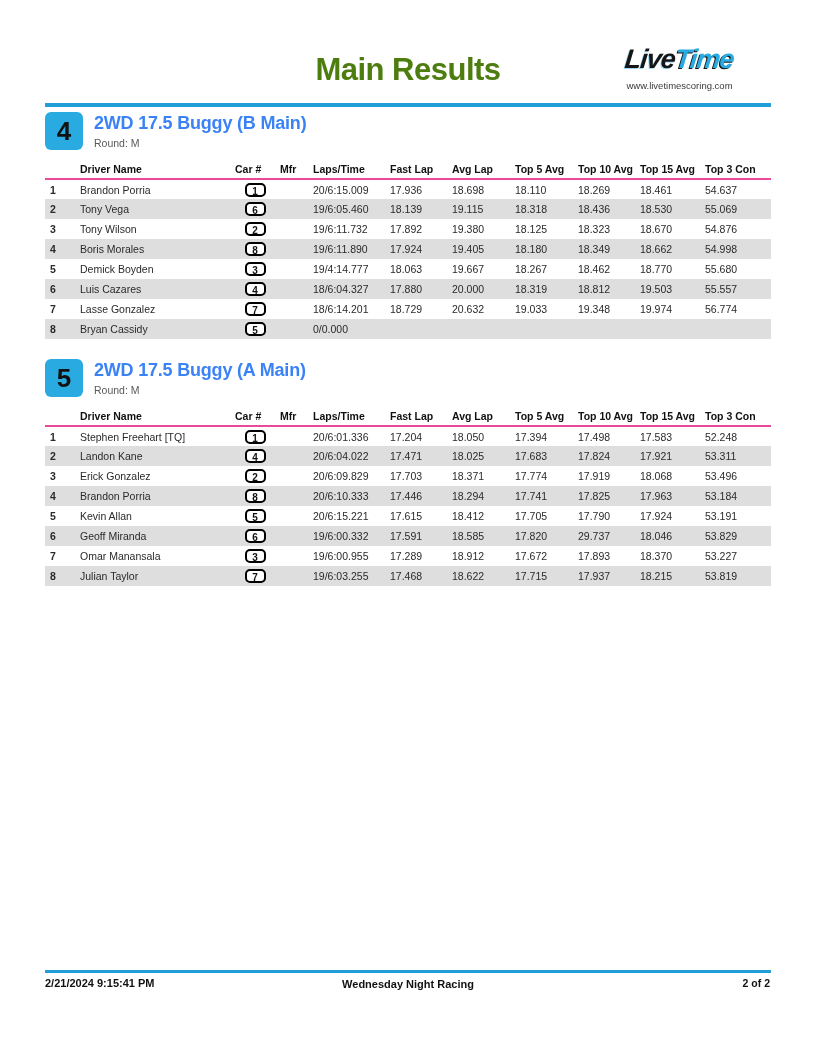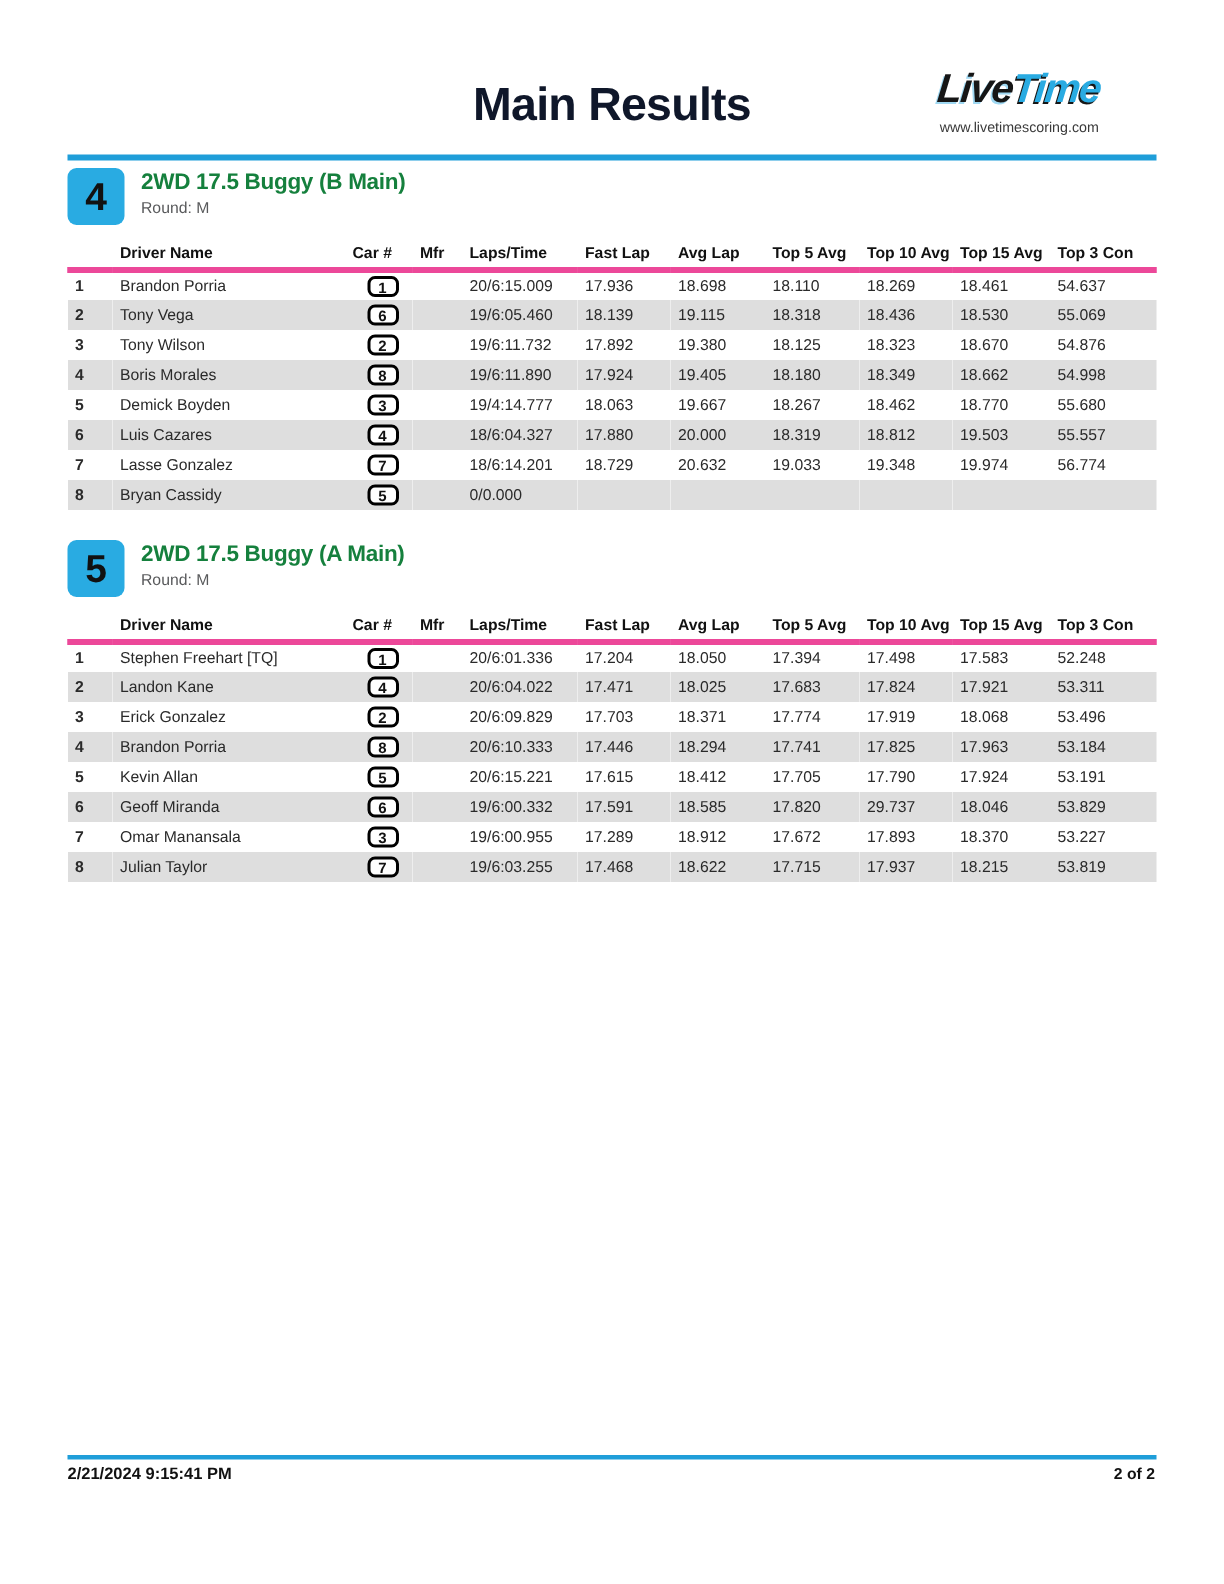--- a/index.html
+++ b/index.html
@@ -2,46 +2,46 @@
 <html><head>
 <meta charset="utf-8">
 <style>
   * { margin:0; padding:0; box-sizing:border-box; }
   html,body { background:#ffffff; }
   body { font-family:"Liberation Sans","DejaVu Sans",sans-serif; color:#1a1a1a; }
   .page { position:relative; width:816px; height:1056px; background:#fff; overflow:hidden; }
 
   
   .page-title { position:absolute; top:52px; left:0; width:100%; text-align:center;
-    font-size:31px; font-weight:bold; letter-spacing:-0.5px; color:#0f172a; }
+    font-size:31px; font-weight:bold; letter-spacing:-0.5px; color:#4d7c0f; }
   .logo-block { position:absolute; top:44px; right:44px; width:185px; text-align:center; }
   .logo-text { font-size:27px; font-weight:bold; font-style:italic; letter-spacing:-1px;
     display:inline-block; transform:skewX(-6deg); white-space:nowrap; }
   .logo-live { color:#161616; text-shadow:-1px 1px 0 #9fd8f2; }
   .logo-time { color:#29abe2; text-shadow:-1px 1px 0 #161616; }
   .logo-url { font-size:9.5px; color:#3a3a3a; margin-top:5px; }
 
   .rule { position:absolute; left:45px; width:726px; background:#1f9ed9; }
   .top-rule { top:103px; height:4px; }
   .footer-rule { top:970px; height:3px; }
 
   
   #sections { position:absolute; top:112px; left:45px; width:726px; }
   .section + .section { margin-top:20px; }
   .sec-head { display:flex; align-items:flex-start; height:41px; }
   .sec-badge { width:38px; height:38px; background:#29abe2; border-radius:6px;
     display:flex; align-items:center; justify-content:center; }
   .sec-num { font-size:26px; font-weight:bold; color:#111; line-height:1; }
   .sec-titles { margin-left:11px; padding-top:1px; }
-  .sec-title { font-size:15px; font-weight:bold; color:#15803d; letter-spacing:-0.2px; }
+  .sec-title { font-size:18px; font-weight:bold; color:#3b82f6; letter-spacing:-0.2px; }
   .sec-round { font-size:10.5px; color:#58595b; margin-top:3px; }
 
   table.results { border-collapse:collapse; table-layout:fixed; width:726px; margin-top:8px; }
   table.results thead th { text-align:left; font-size:10.5px; font-weight:bold; color:#111;
-    padding:2px 0 3px 5px; border-bottom:4px solid #ec4899; white-space:nowrap; }
+    padding:2px 0 3px 5px; border-bottom:2px solid #ec4899; white-space:nowrap; }
   table.results tbody tr { height:20px; }
   table.results tbody tr:nth-child(even) { background:#dedede; }
   table.results td { font-size:10.5px; color:#2a2a2a; padding:0 0 0 5px;
     vertical-align:middle; white-space:nowrap; overflow:hidden; }
   td.c-pos { font-weight:bold; color:#111; }
   td.c-car { text-align:center; padding:0; }
   .car-badge { display:inline-block; min-width:21px; padding:0 3px; height:14px; line-height:13px;
     background:#fff; border:2px solid #000; border-radius:5px; font-size:10px; font-weight:bold;
     color:#111; text-align:center; }
 
@@ -360,16 +360,17 @@
               <td class="c-top3">53.819</td>
             </tr>
           </tbody>
     </table>
   </section>
 </div>
 
   <div class="rule footer-rule"></div>
   <div class="f-left">2/21/2024 9:15:41 PM</div>
   <div class="f-center">
+    <div class="f-event">Wednesday Night Racing</div>
   </div>
   <div class="f-right">2 of 2</div>
 
 </div>
 
 </body></html>

